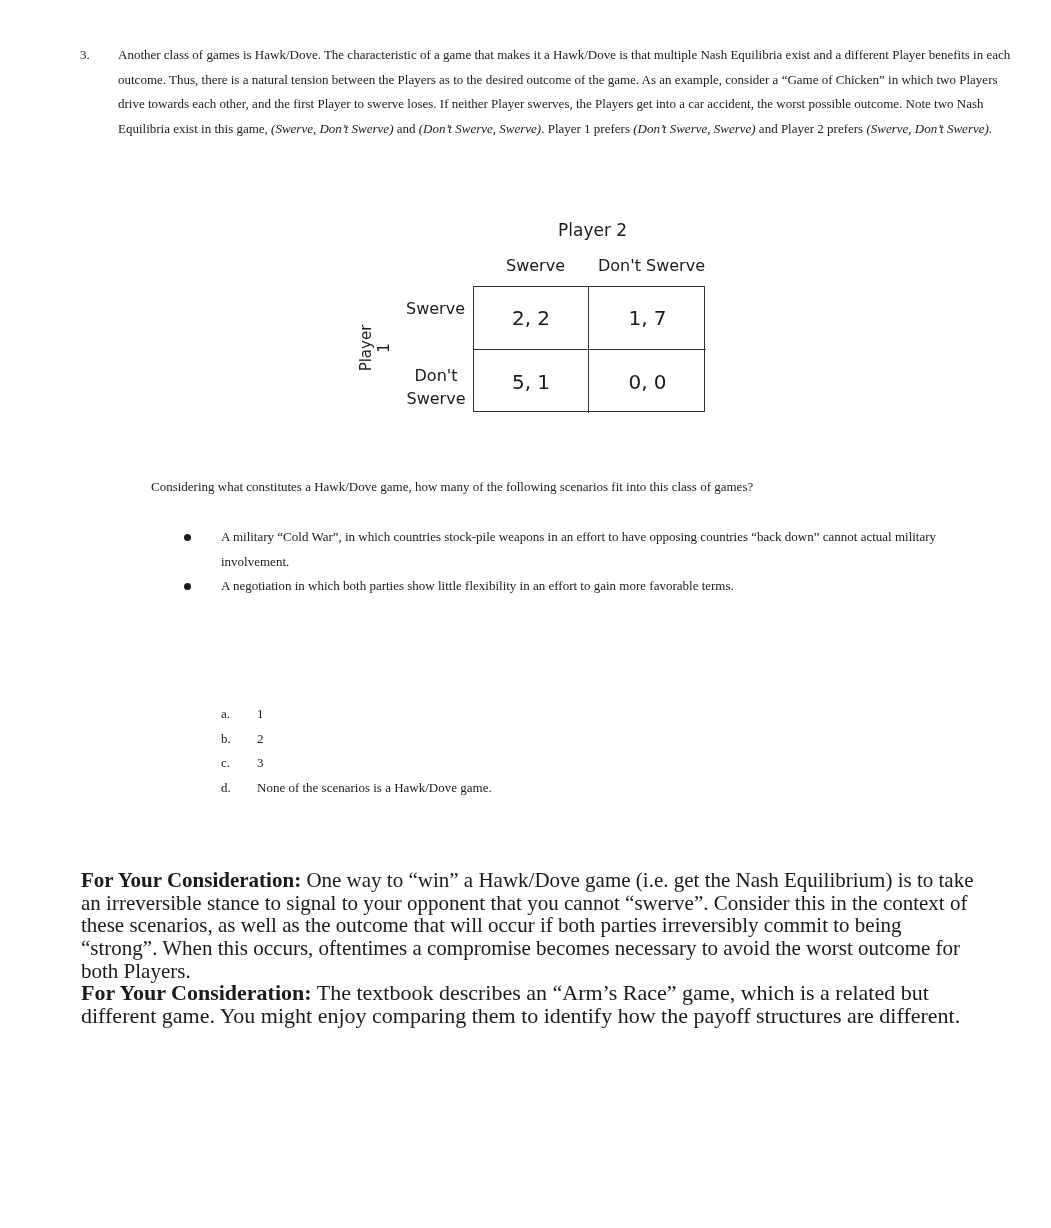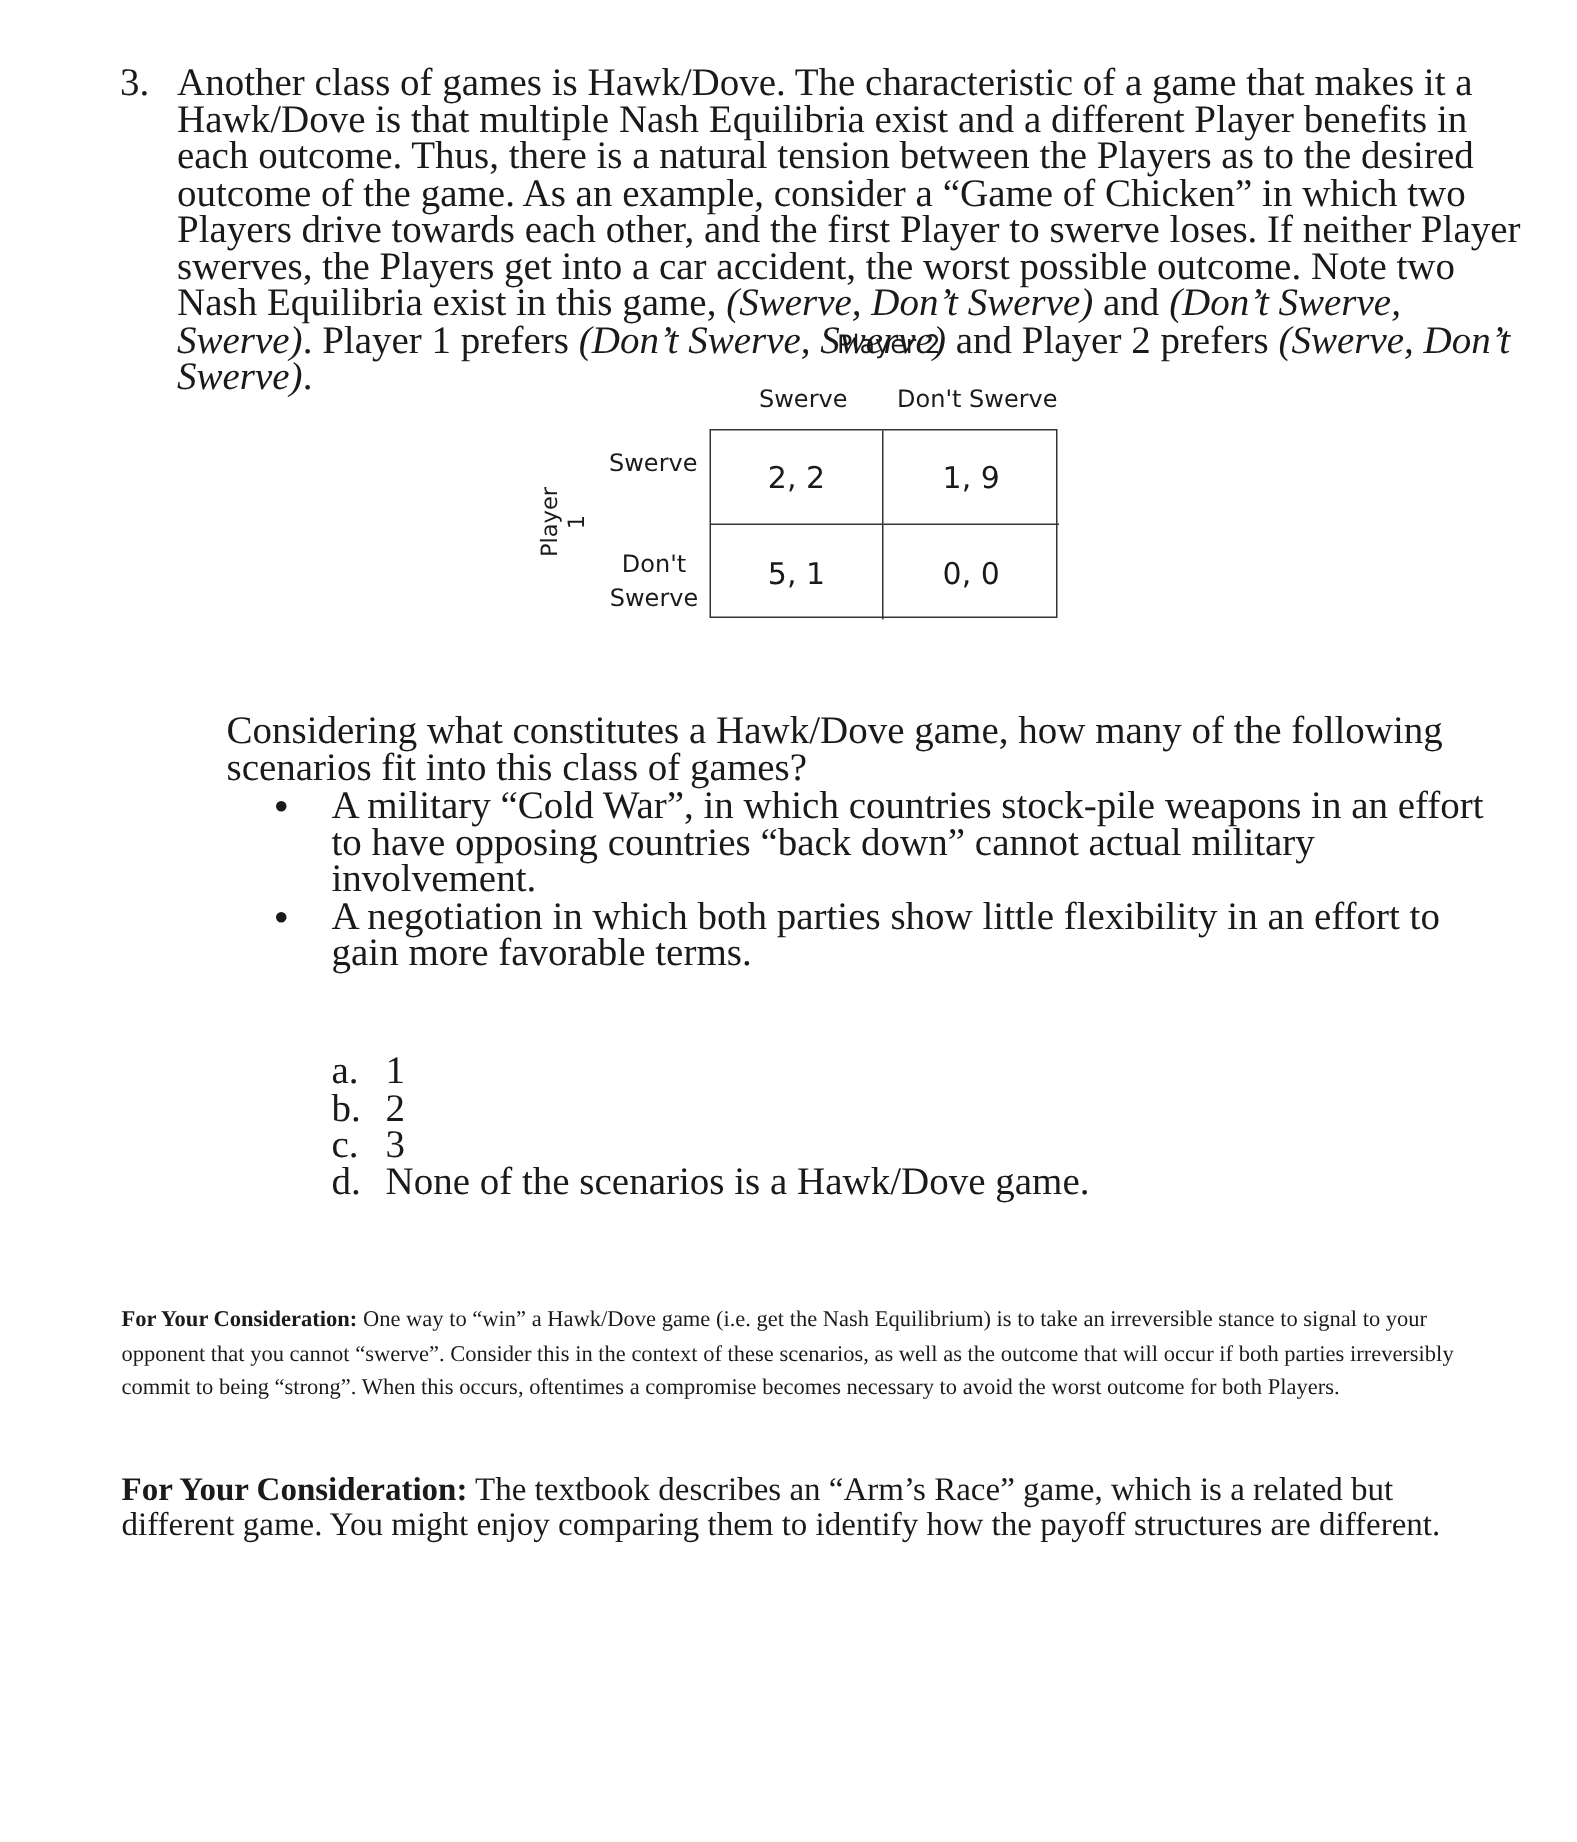--- a/index.html
+++ b/index.html
@@ -1,18 +1,18 @@
 <!DOCTYPE html>
 <html><head>
 <meta charset="utf-8">
 <style>
   html, body { margin:0; padding:0; background:#ffffff; }
   body { width:1051px; height:1228px; position:relative; overflow:hidden; color:#1a1a1a;
          font-family:"Liberation Serif", serif; }
-  .serif { font-family:"Liberation Serif", serif; font-size:26px; line-height:24.5px; }
+  .serif { font-family:"Liberation Serif", serif; font-size:13px; line-height:24.5px; }
   .sans { font-family:"DejaVu Sans", sans-serif; }
   #q-block { position:absolute; left:80px; top:43px; width:920px; }
   #q-num { position:absolute; left:0; top:0; }
   #q-text { position:absolute; left:38px; top:0; width:900px; }
   i { font-style:italic; }
 
   
   #matrix-title { position:absolute; left:558px; top:220px; font-size:17px; }
   .col-head { position:absolute; top:256px; font-size:16px; }
   #col-head-0 { left:506px; }
@@ -30,21 +30,21 @@
   
   #question { position:absolute; left:151px; top:475px; width:840px; }
   #bullets { position:absolute; left:180px; top:525px; width:820px; }
   .bullet { position:relative; padding-left:41px; }
   .bullet .dot { position:absolute; left:4px; top:9px; width:7px; height:7px; border-radius:50%; background:#1a1a1a; }
 
   #options { position:absolute; left:221px; top:702px; }
   .opt { display:flex; }
   .opt .letter { width:36px; }
 
-  #consider-1 { position:absolute; left:81px; top:869px; width:900px; font-size:15px; line-height:22.7px; }
+  #consider-1 { position:absolute; left:81px; top:869px; width:900px; font-size:21px; line-height:22.7px; }
   #consider-2 { position:absolute; left:81px; top:982px; width:900px; font-size:22px; line-height:22.7px; }
   b { font-weight:bold; }
 </style>
 </head>
 <body>
 
 <div id="q-block" class="serif">
   <span id="q-num">3.</span>
   <div id="q-text">
     <span>Another class of games is Hawk/Dove.  The characteristic of a game that makes it a Hawk/Dove is that multiple Nash Equilibria exist and a different Player benefits in each outcome.  Thus, there is a natural tension between the Players as to the desired outcome of the game. As an example, consider a “Game of Chicken” in which two Players drive towards each other, and the first Player to swerve loses.  If neither Player swerves, the Players get into a car accident, the worst possible outcome. Note two Nash Equilibria exist in this game, </span><i>(Swerve, Don’t Swerve)</i><span> and </span><i>(Don’t Swerve, Swerve)</i><span>. Player 1 prefers </span><i>(Don’t Swerve, Swerve)</i><span> and Player 2 prefers </span><i>(Swerve, Don’t Swerve)</i><span>.</span>
@@ -54,21 +54,21 @@
 <div>
   <div id="matrix-title" class="sans">Player 2</div>
   <div id="col-head-0" class="col-head sans">Swerve</div>
   <div id="col-head-1" class="col-head sans">Don't Swerve</div>
   <div id="p1-label" class="sans">Player 1</div>
   <div id="row-head-0" class="row-head sans">Swerve</div>
   <div id="row-head-1" class="row-head sans" style="white-space:pre-line">Don't
 Swerve</div>
   <div id="matrix-grid">
     <div class="cell sans c0 r0">2, 2</div>
-    <div class="cell sans r0">1, 9</div>
+    <div class="cell sans r0">1, 7</div>
     <div class="cell sans c0">5, 1</div>
     <div class="cell sans">0, 0</div>
   </div>
 </div>
 
 <div id="question" class="serif">Considering what constitutes a Hawk/Dove game, how many of the following scenarios fit into this class of games?</div>
 
 <div id="bullets" class="serif">
   <div class="bullet"><span class="dot"></span><span>A military “Cold War”, in which countries stock-pile weapons in an effort to have opposing countries “back down” cannot actual military involvement.</span></div>
   <div class="bullet"><span class="dot"></span><span>A negotiation in which both parties show little flexibility in an effort to gain more favorable terms.</span></div>

